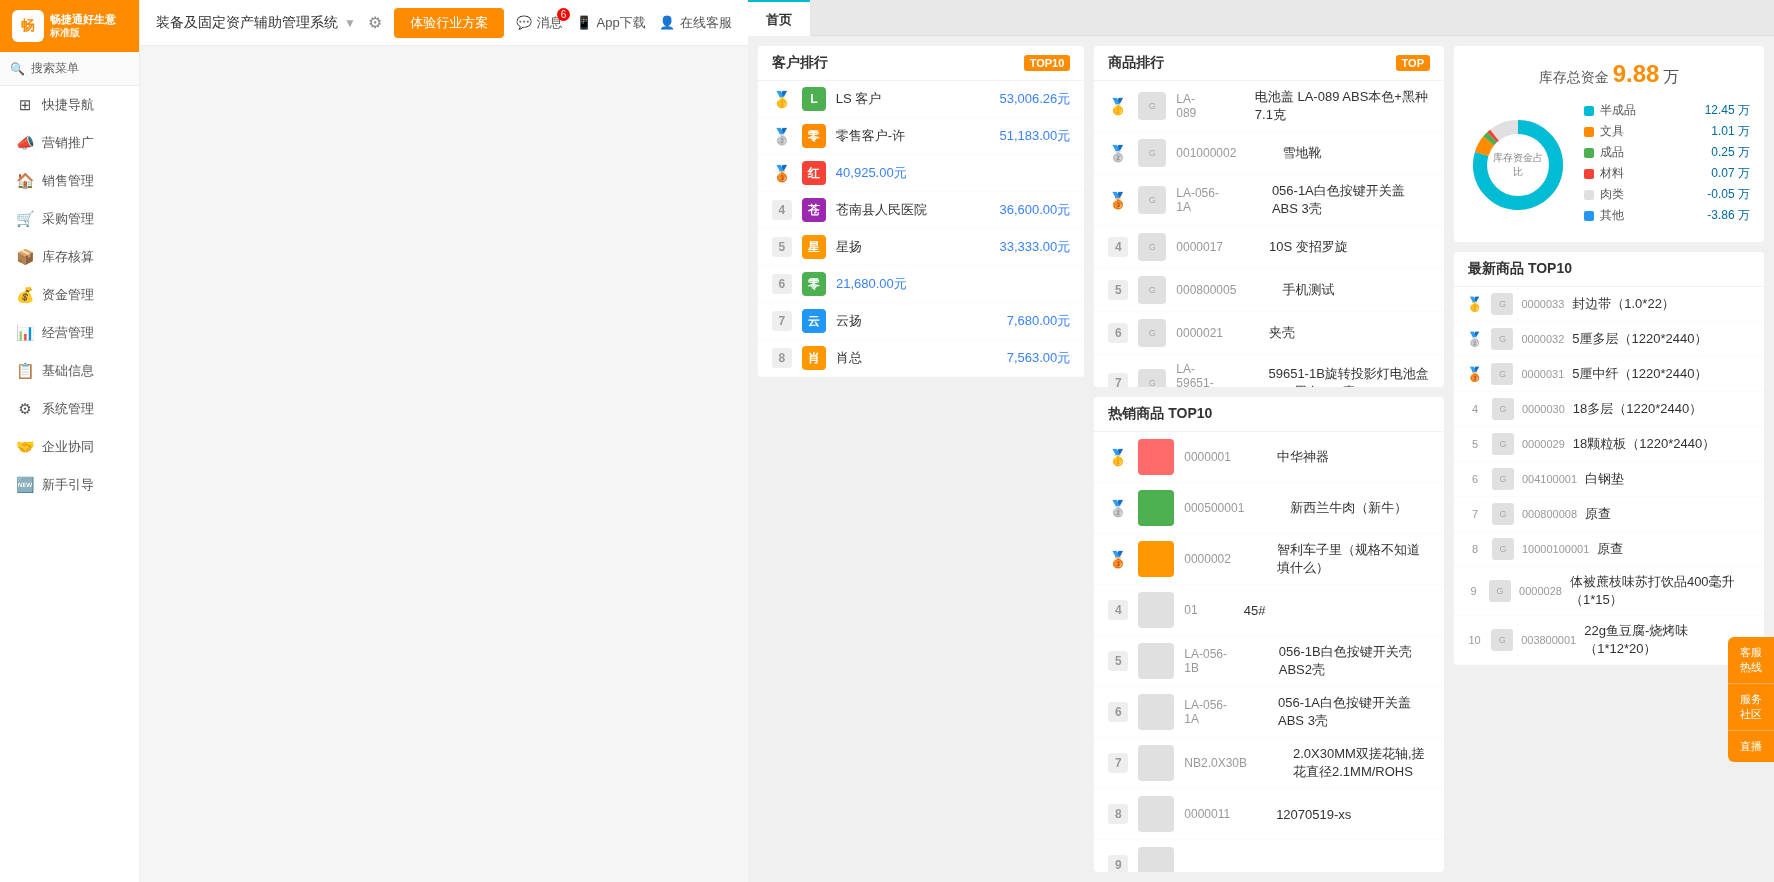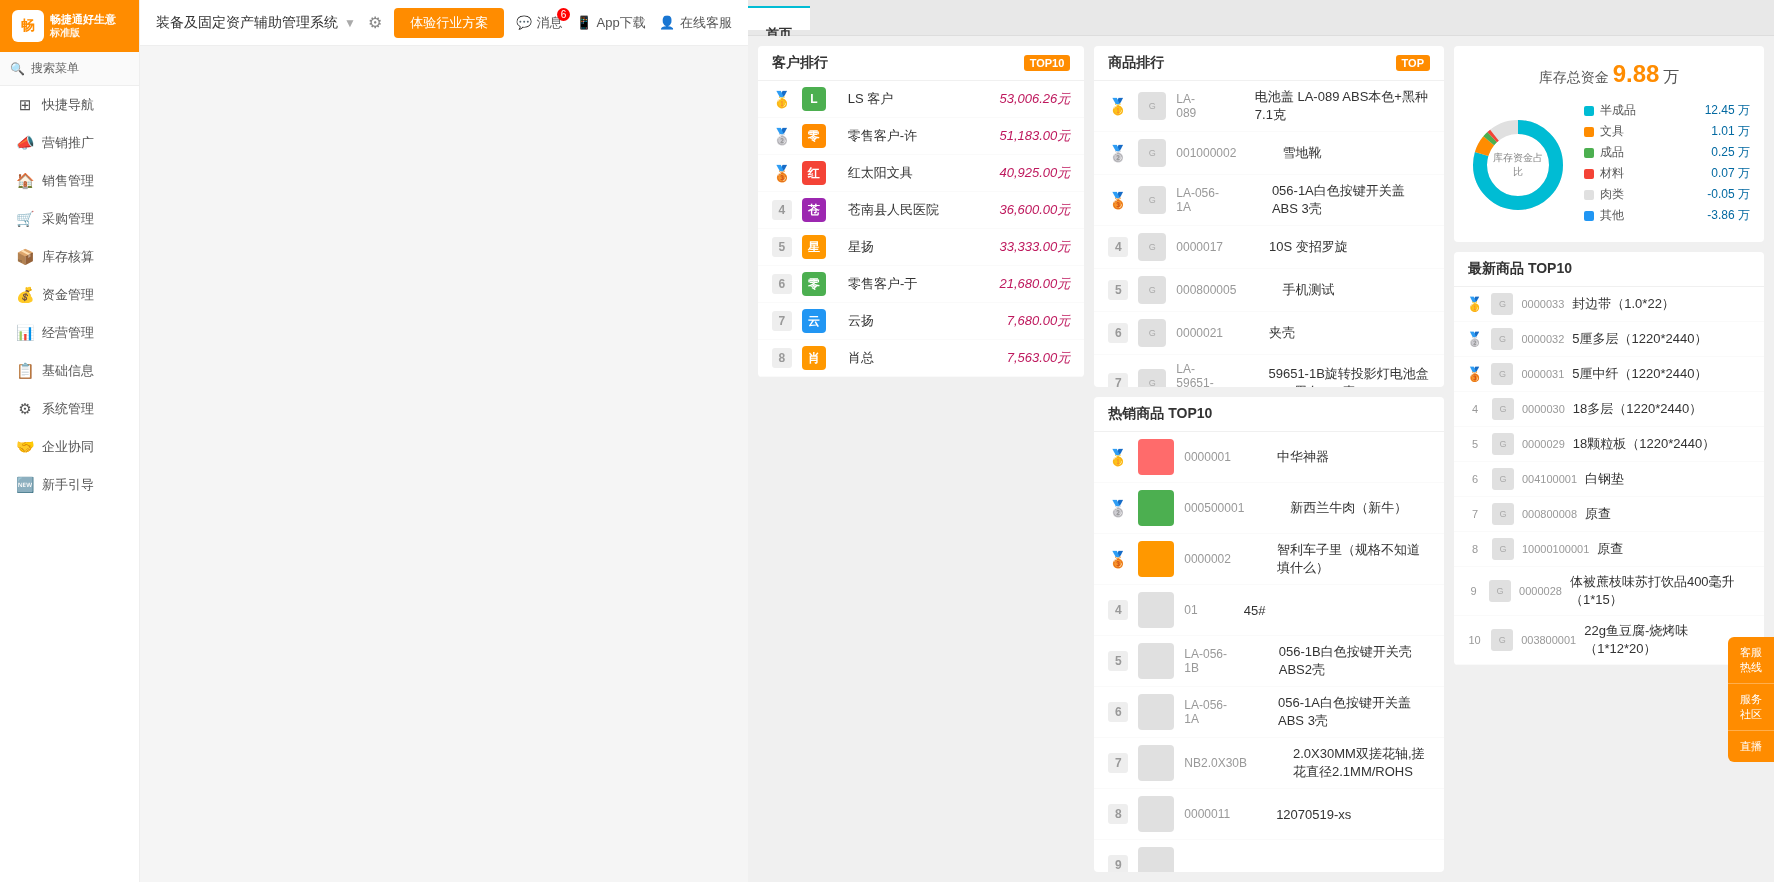--- a/index.html
+++ b/index.html
@@ -99,22 +99,22 @@
     
     .tab-bar {
       background: #e8e8e8;
       display: flex;
       align-items: center;
       padding: 0;
       border-bottom: 1px solid #ddd;
       height: 36px;
     }
     .tab-item {
-      padding: 8px 18px;
-      height: 24px; line-height: 36px;
+      padding: 0 18px;
+      height: 36px; line-height: 36px;
       cursor: pointer;
       font-size: 13px;
       color: #555;
       background: #e8e8e8;
       text-align: center;
     }
     .tab-item.active {
       background: #fff;
       color: #333;
       font-weight: bold;
@@ -188,22 +188,22 @@
       font-size: 12px; font-weight: bold; color: #fff;
       flex-shrink: 0;
     }
     .rank-num.normal { background: #eee; color: #999; }
     .rank-avatar {
       width: 24px; height: 24px; border-radius: 4px;
       display: flex; align-items: center; justify-content: center;
       font-size: 12px; font-weight: bold; color: #fff;
       flex-shrink: 0;
     }
-    .rank-name { flex: 1; color: #333; margin-left: 12px; }
-    .rank-value { color: #be185d; font-weight: 500; font-style: italic; }
+    .rank-name { flex: 1; color: #333; }
+    .rank-value { color: #3b82f6; font-weight: 500; }
 
     
     .scroll-area { max-height: 320px; overflow-y: auto; }
 
     
     .product-rank-item {
       display: flex; align-items: center; padding: 7px 14px; gap: 10px;
       font-size: 13px; border-bottom: 1px solid #fafafa;
     }
     .product-rank-item .prod-num { width: 20px; text-align: center; font-size: 12px; }
@@ -407,42 +407,40 @@
                 <div class="rank-item">
                   <span style="font-size:16px;">🥈</span>
                   <div class="rank-avatar" style="background:#ff8c00;">零</div>
                   <span class="rank-name">零售客户-许</span>
                   <span class="rank-value">51,183.00元</span>
                 </div>
 
                 <div class="rank-item">
                   <span style="font-size:16px;">🥉</span>
                   <div class="rank-avatar" style="background:#f44336;">红</div>
-                  <span class="rank-name">红太阳文具</span>
                   <span class="rank-value">40,925.00元</span>
                 </div>
 
                 <div class="rank-item">
                   <div class="rank-num normal">4</div>
                   <div class="rank-avatar" style="background:#9c27b0;">苍</div>
                   <span class="rank-name">苍南县人民医院</span>
                   <span class="rank-value">36,600.00元</span>
                 </div>
 
                 <div class="rank-item">
                   <div class="rank-num normal">5</div>
                   <div class="rank-avatar" style="background:#ff9800;">星</div>
                   <span class="rank-name">星扬</span>
                   <span class="rank-value">33,333.00元</span>
                 </div>
 
                 <div class="rank-item">
                   <div class="rank-num normal">6</div>
                   <div class="rank-avatar" style="background:#4CAF50;">零</div>
-                  <span class="rank-name">零售客户-于</span>
                   <span class="rank-value">21,680.00元</span>
                 </div>
 
                 <div class="rank-item">
                   <div class="rank-num normal">7</div>
                   <div class="rank-avatar" style="background:#2196F3;">云</div>
                   <span class="rank-name">云扬</span>
                   <span class="rank-value">7,680.00元</span>
                 </div>
 

